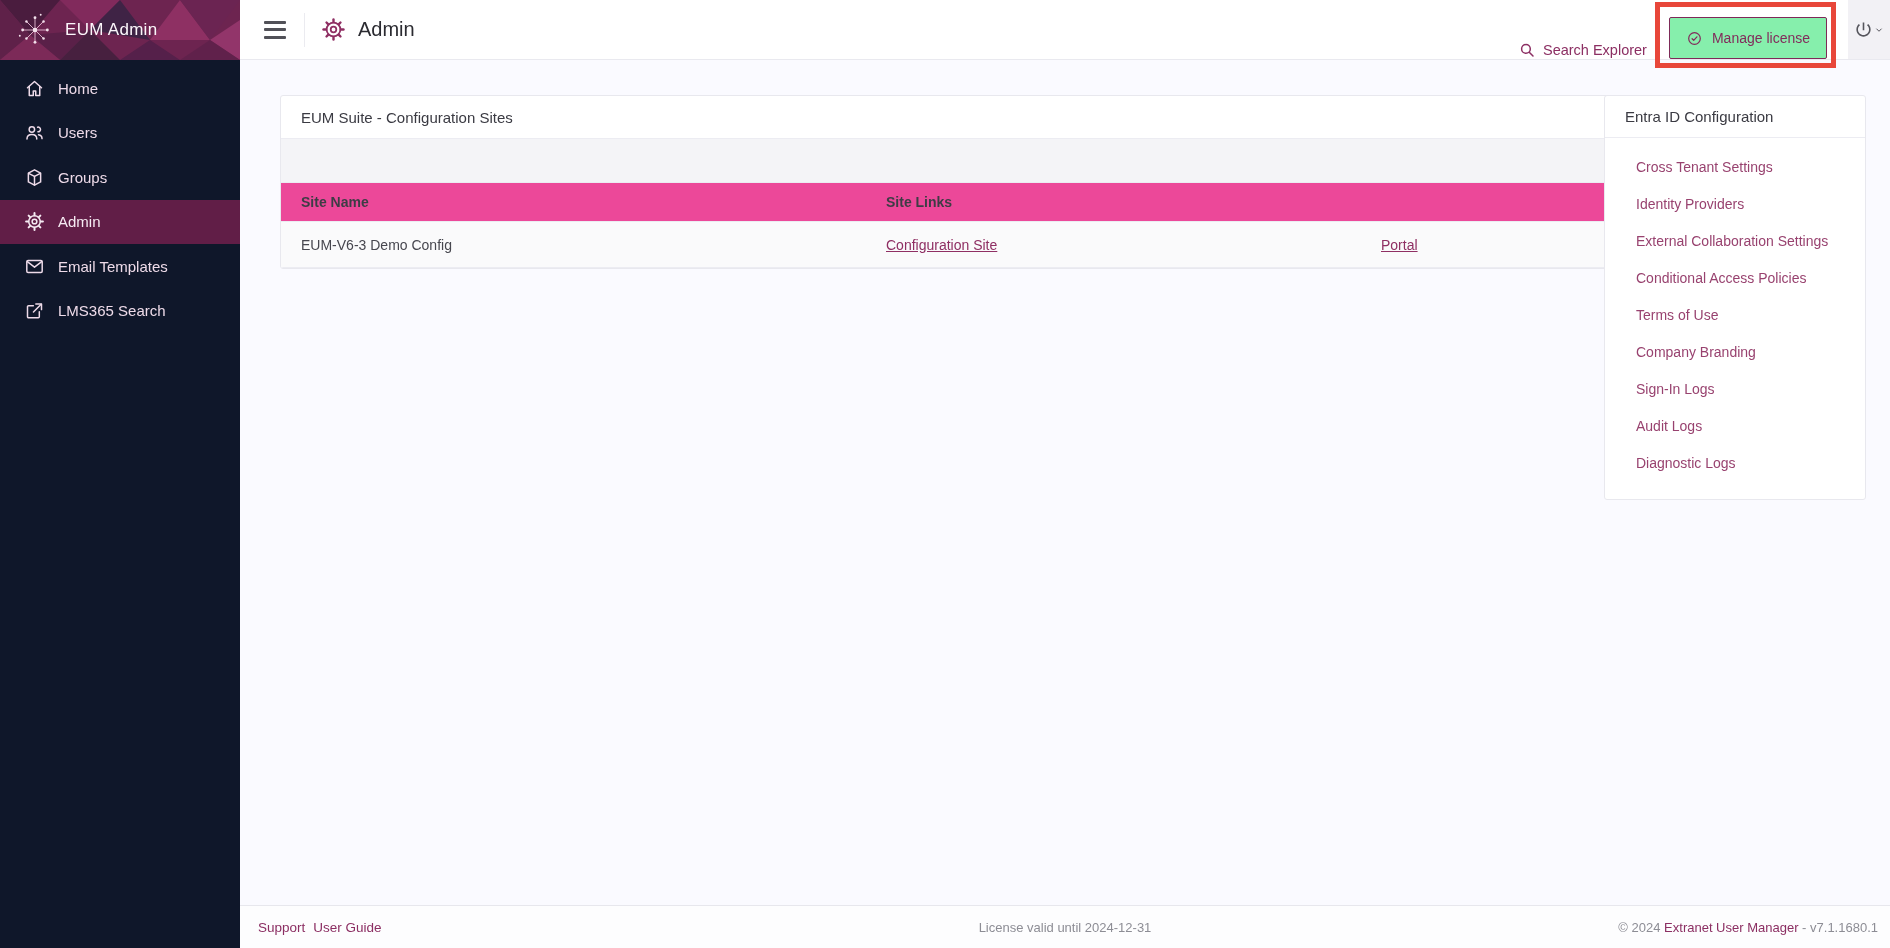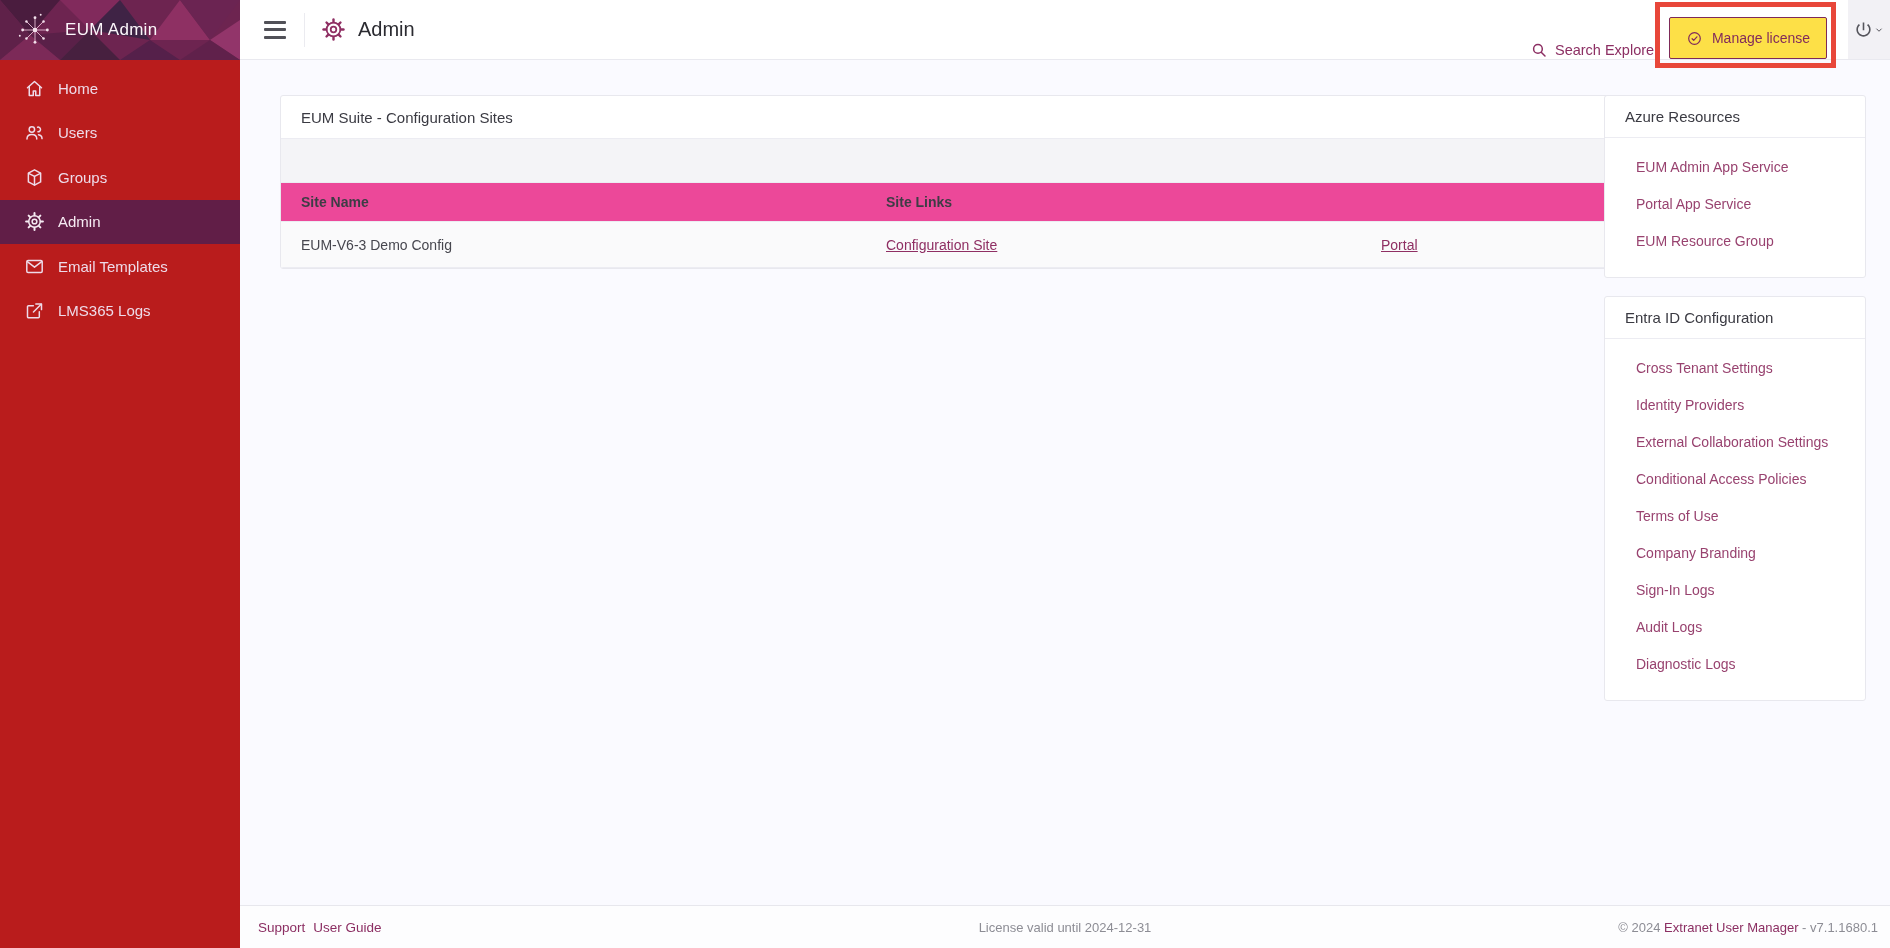--- a/index.html
+++ b/index.html
@@ -1,20 +1,20 @@
 <!DOCTYPE html>
 <html><head>
 <meta charset="utf-8">
 <style>
   * { margin:0; padding:0; box-sizing:border-box; }
   html,body { width:1890px; height:948px; font-family:"Liberation Sans", sans-serif; }
   .app { position:relative; width:1890px; height:948px; background:#fafaff; overflow:hidden; }
 
   
-  .sidebar { position:absolute; left:0; top:0; width:240px; height:948px; background:#b91c1c; z-index:3; }
+  .sidebar { position:absolute; left:0; top:0; width:240px; height:948px; background:#0f172a; z-index:3; }
   .logo { position:relative; height:60px; display:flex; align-items:center; padding-left:16px; overflow:hidden; }
   .logo-pattern { position:absolute; inset:0; width:100%; height:100%; }
   .logo-burst { position:relative; width:38px; height:38px; flex:0 0 auto; }
   .logo-title { position:relative; margin-left:11px; color:#fbf6fa; font-size:17px; font-weight:500; letter-spacing:.3px; }
   .nav { padding-top:6px; }
   .nav-item { display:flex; align-items:center; height:44.5px; padding-left:24px; gap:13px; color:#eedbe9; cursor:pointer; }
   .nav-item.selected { background:#611e47; color:#f6ebf3; }
   .nav-item .nicon { width:21px; height:21px; flex:0 0 auto; }
   .nav-label { font-size:15px; }
   svg.stroke { fill:none; stroke:currentColor; stroke-width:1.7; stroke-linecap:round; stroke-linejoin:round; }
@@ -23,21 +23,21 @@
   .topbar { position:absolute; left:240px; top:0; right:0; height:60px; background:#ffffff; border-bottom:1px solid #e9e9ef; display:flex; align-items:center; z-index:2; }
   .hamburger { margin-left:24px; width:22px; display:flex; flex-direction:column; gap:4.5px; cursor:pointer; background:none; border:none; padding:0; }
   .hamburger span { display:block; height:3px; background:#515158; border-radius:1px; }
   .tb-divider { width:1px; height:34px; background:#ebebf0; margin-left:18px; }
   .page-head { display:flex; align-items:center; gap:12px; margin-left:16px; }
   .page-head .gear { width:25px; height:25px; color:#8f2f63; }
   .page-title { font-size:20px; color:#2b2b31; font-weight:500; }
   .topbar-right { position:absolute; right:0; top:0; height:59px; display:flex; align-items:flex-end; }
   .search-explorer { display:flex; align-items:center; gap:7px; color:#8c2f63; font-size:14.5px; cursor:pointer; background:none; border:none; }
   .search-explorer .sicon { width:18px; height:18px; }
-  .manage-license { margin-left:10px; margin-right:21px; height:42px; padding:0 16px; display:flex; align-items:center; gap:9px; background:#fde047; border:1px solid #7e2a58; border-radius:2px; color:#822b5b; font-size:14px; cursor:pointer; font-family:inherit; }
+  .manage-license { margin-left:22px; margin-right:21px; height:42px; padding:0 16px; display:flex; align-items:center; gap:9px; background:#86efac; border:1px solid #7e2a58; border-radius:2px; color:#822b5b; font-size:14px; cursor:pointer; font-family:inherit; }
   .manage-license .micon { width:17px; height:17px; }
   .power-zone { width:42px; height:59px; background:#f2f1f5; display:flex; align-items:center; justify-content:center; gap:1px; cursor:pointer; border:none; }
   .power-zone .picon { width:19px; height:19px; fill:#55555c; }
   .power-zone .cicon { width:10px; height:10px; color:#55555c; }
 
   
   .annotation-box { position:absolute; left:1655px; top:2px; width:181px; height:66px; border:5px solid #e8473a; z-index:10; pointer-events:none; }
 
   
   .card { background:#fff; border:1px solid #e8e8ee; border-radius:3px; }
@@ -177,21 +177,21 @@
             <path d="M3.8 6.4 12 12.8l8.2-6.4"></path>
           </svg>
         <span class="nav-label">Email Templates</span>
       </div>
       <div class="nav-item">
         <svg class="nicon stroke" viewBox="0 0 24 24">
             <path d="M13.5 4.5H20V11"></path>
             <path d="M19.6 4.9 10.8 13.7"></path>
             <path d="M17.5 13.5V19a1.2 1.2 0 0 1-1.2 1.2H5.2A1.2 1.2 0 0 1 4 19V7.7a1.2 1.2 0 0 1 1.2-1.2h5.5"></path>
           </svg>
-        <span class="nav-label">LMS365 Logs</span>
+        <span class="nav-label">LMS365 Search</span>
       </div>
     </nav>
   </div>
 
   <header class="topbar">
     <button class="hamburger" aria-label="menu">
       <span></span>
         <span></span>
         <span></span>
     </button>
@@ -249,30 +249,20 @@
     </div>
     <div class="trow">
       <div class="td">EUM-V6-3 Demo Config</div>
       <div class="td"><a class="mlink">Configuration Site</a></div>
       <div class="td"><a class="mlink">Portal</a></div>
     </div>
   </section>
 
   <aside class="right-col">
 
-    <section class="card side-card">
-      <div class="card-header">
-        <span class="card-title">Azure Resources</span>
-      </div>
-      <ul class="side-links">
-        <li><a>EUM Admin App Service</a></li>
-        <li><a>Portal App Service</a></li>
-        <li><a>EUM Resource Group</a></li>
-      </ul>
-    </section>
 
     <section class="card side-card">
       <div class="card-header">
         <span class="card-title">Entra ID Configuration</span>
       </div>
       <ul class="side-links">
         <li><a>Cross Tenant Settings</a></li>
         <li><a>Identity Providers</a></li>
         <li><a>External Collaboration Settings</a></li>
         <li><a>Conditional Access Policies</a></li>

